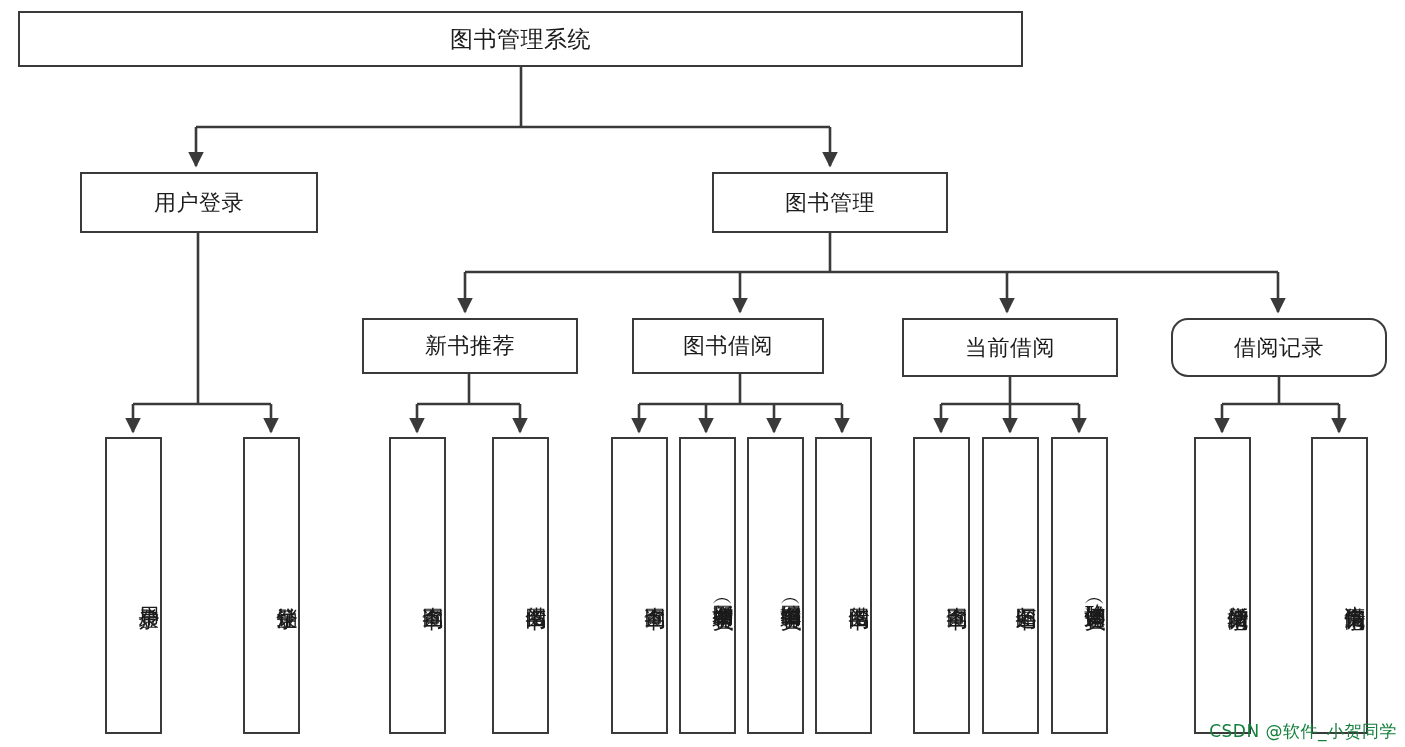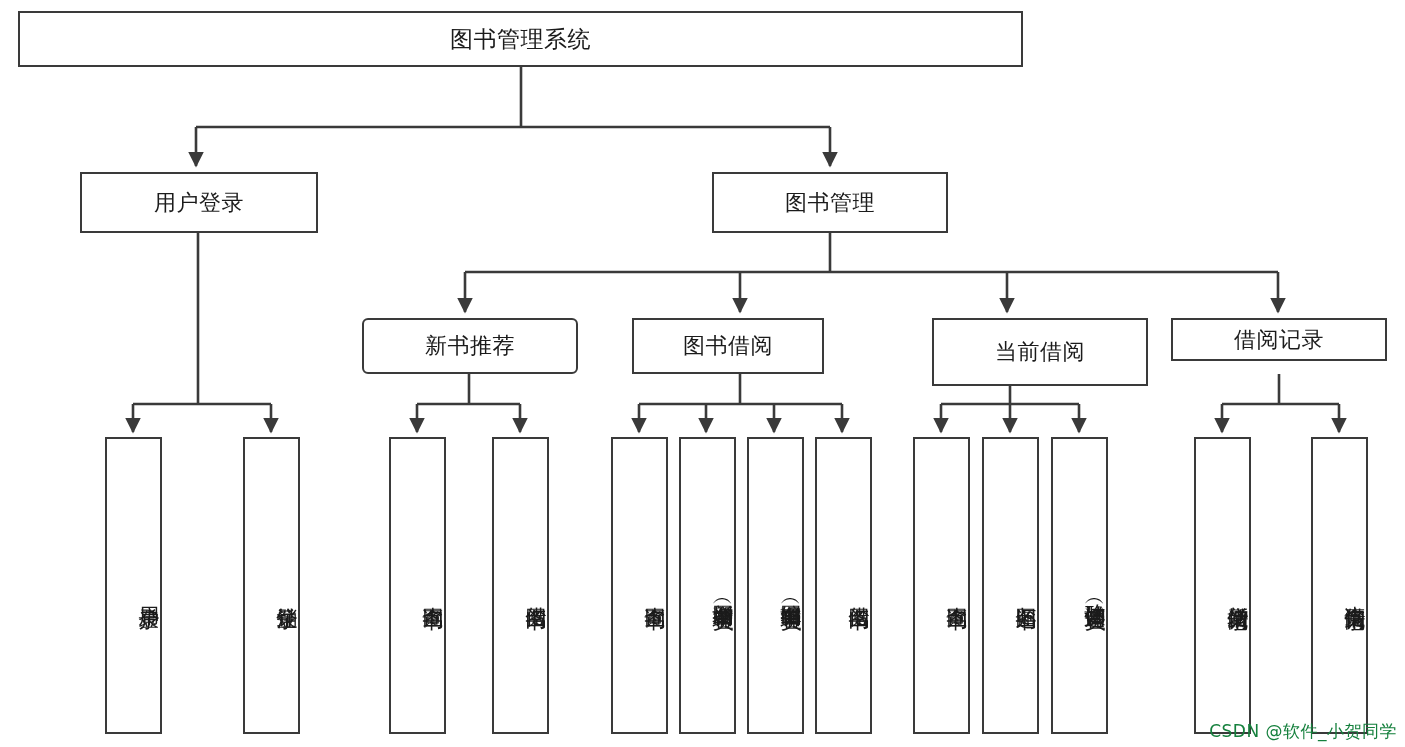--- a/index.html
+++ b/index.html
@@ -130,30 +130,30 @@
     <span>图书管理系统</span>
   </div>
 
   <div class="node horiz" style="left:80px; top:172px; width:238px; height:61px;">
     <span>用户登录</span>
   </div>
   <div class="node horiz" style="left:712px; top:172px; width:236px; height:61px;text-align:center;">
     <span>图书管理</span>
   </div>
 
-  <div class="node horiz" style="left:362px; top:318px; width:216px; height:56px;border-radius:6px;">
+  <div class="node horiz" style="left:362px; top:318px; width:216px; height:56px;">
     <span>新书推荐</span>
   </div>
   <div class="node horiz" style="left:632px; top:318px; width:192px; height:56px;">
     <span>图书借阅</span>
   </div>
-  <div class="node horiz" style="left:932px; top:318px; width:216px; height:68px;">
+  <div class="node horiz" style="left:902px; top:318px; width:216px; height:59px;">
     <span>当前借阅</span>
   </div>
-  <div class="node horiz" style="left:1171px; top:318px; width:216px; height:43px;">
+  <div class="node horiz" style="left:1171px; top:318px; width:216px; height:59px;border-radius:17px;">
     <span>借阅记录</span>
   </div>
 
   <div class="node vert" style="left:105px; top:437px; width:57px; height:297px;">
     <span>用户登录</span>
   </div>
   <div class="node vert" style="left:243px; top:437px; width:57px; height:297px;">
     <span>注销登录</span>
   </div>
 

